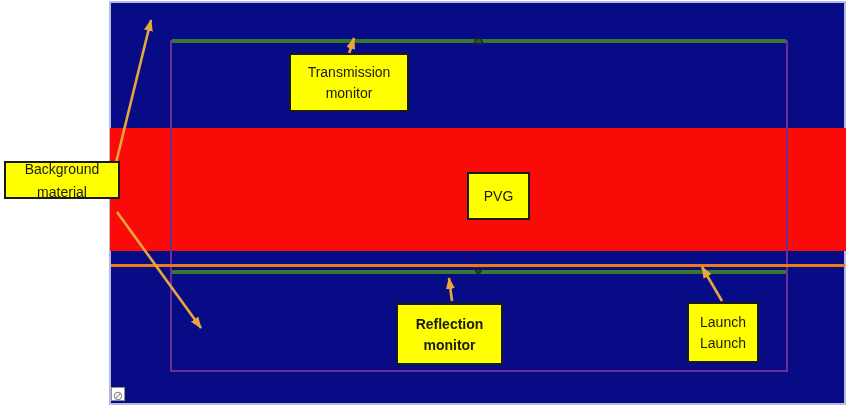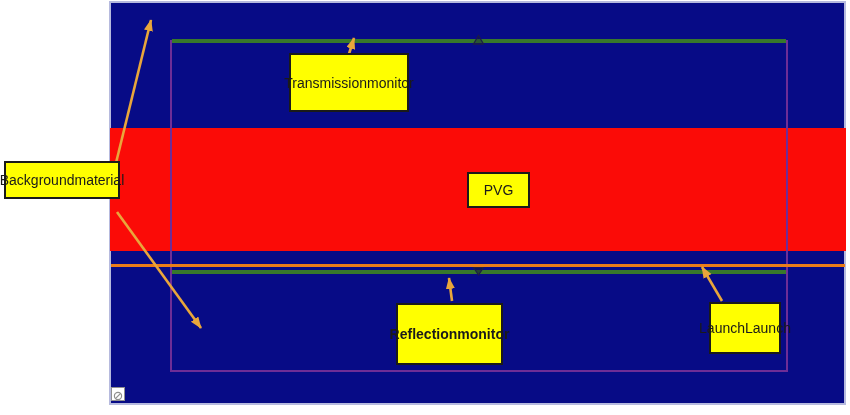--- a/index.html
+++ b/index.html
@@ -25,28 +25,28 @@
   }
   
   .hline{position:absolute;height:4px;}
   .green-top{left:172px;top:39px;width:614px;background:#37782b;}
   .green-bottom{left:172px;top:270px;width:614px;background:#37782b;}
   .orange-line{left:111px;top:264px;width:734px;height:3px;background:#eb7d19;}
   
   .callout{
     position:absolute;background:#ffff00;border:2px solid #1a1a1a;
     box-sizing:border-box;color:#1a1a1a;font-size:14px;
-    display:flex;flex-direction:row;align-items:center;justify-content:center;
+    display:flex;flex-direction:column;align-items:center;justify-content:center;
     row-gap:7px;text-align:center;line-height:1;
   }
   .lbl-background{left:4px;top:161px;width:116px;height:38px;row-gap:9px;}
   .lbl-transmission{left:289px;top:53px;width:120px;height:59px;}
-  .lbl-pvg{left:467px;top:172px;width:63px;height:36px;}
+  .lbl-pvg{left:467px;top:172px;width:63px;height:48px;}
   .lbl-reflection{left:396px;top:303px;width:107px;height:62px;font-weight:bold;}
-  .lbl-launch{left:687px;top:302px;width:72px;height:52px;margin-left:22px;}
+  .lbl-launch{left:687px;top:302px;width:72px;height:61px;}
   
   .corner-icon{
     position:absolute;left:111px;top:387px;width:14px;height:14px;
     background:#ffffff;border:1px solid #8f8f8f;box-sizing:border-box;
   }
   .overlay{position:absolute;left:0;top:0;width:850px;height:415px;pointer-events:none;}
 </style>
 </head>
 <body>
 

